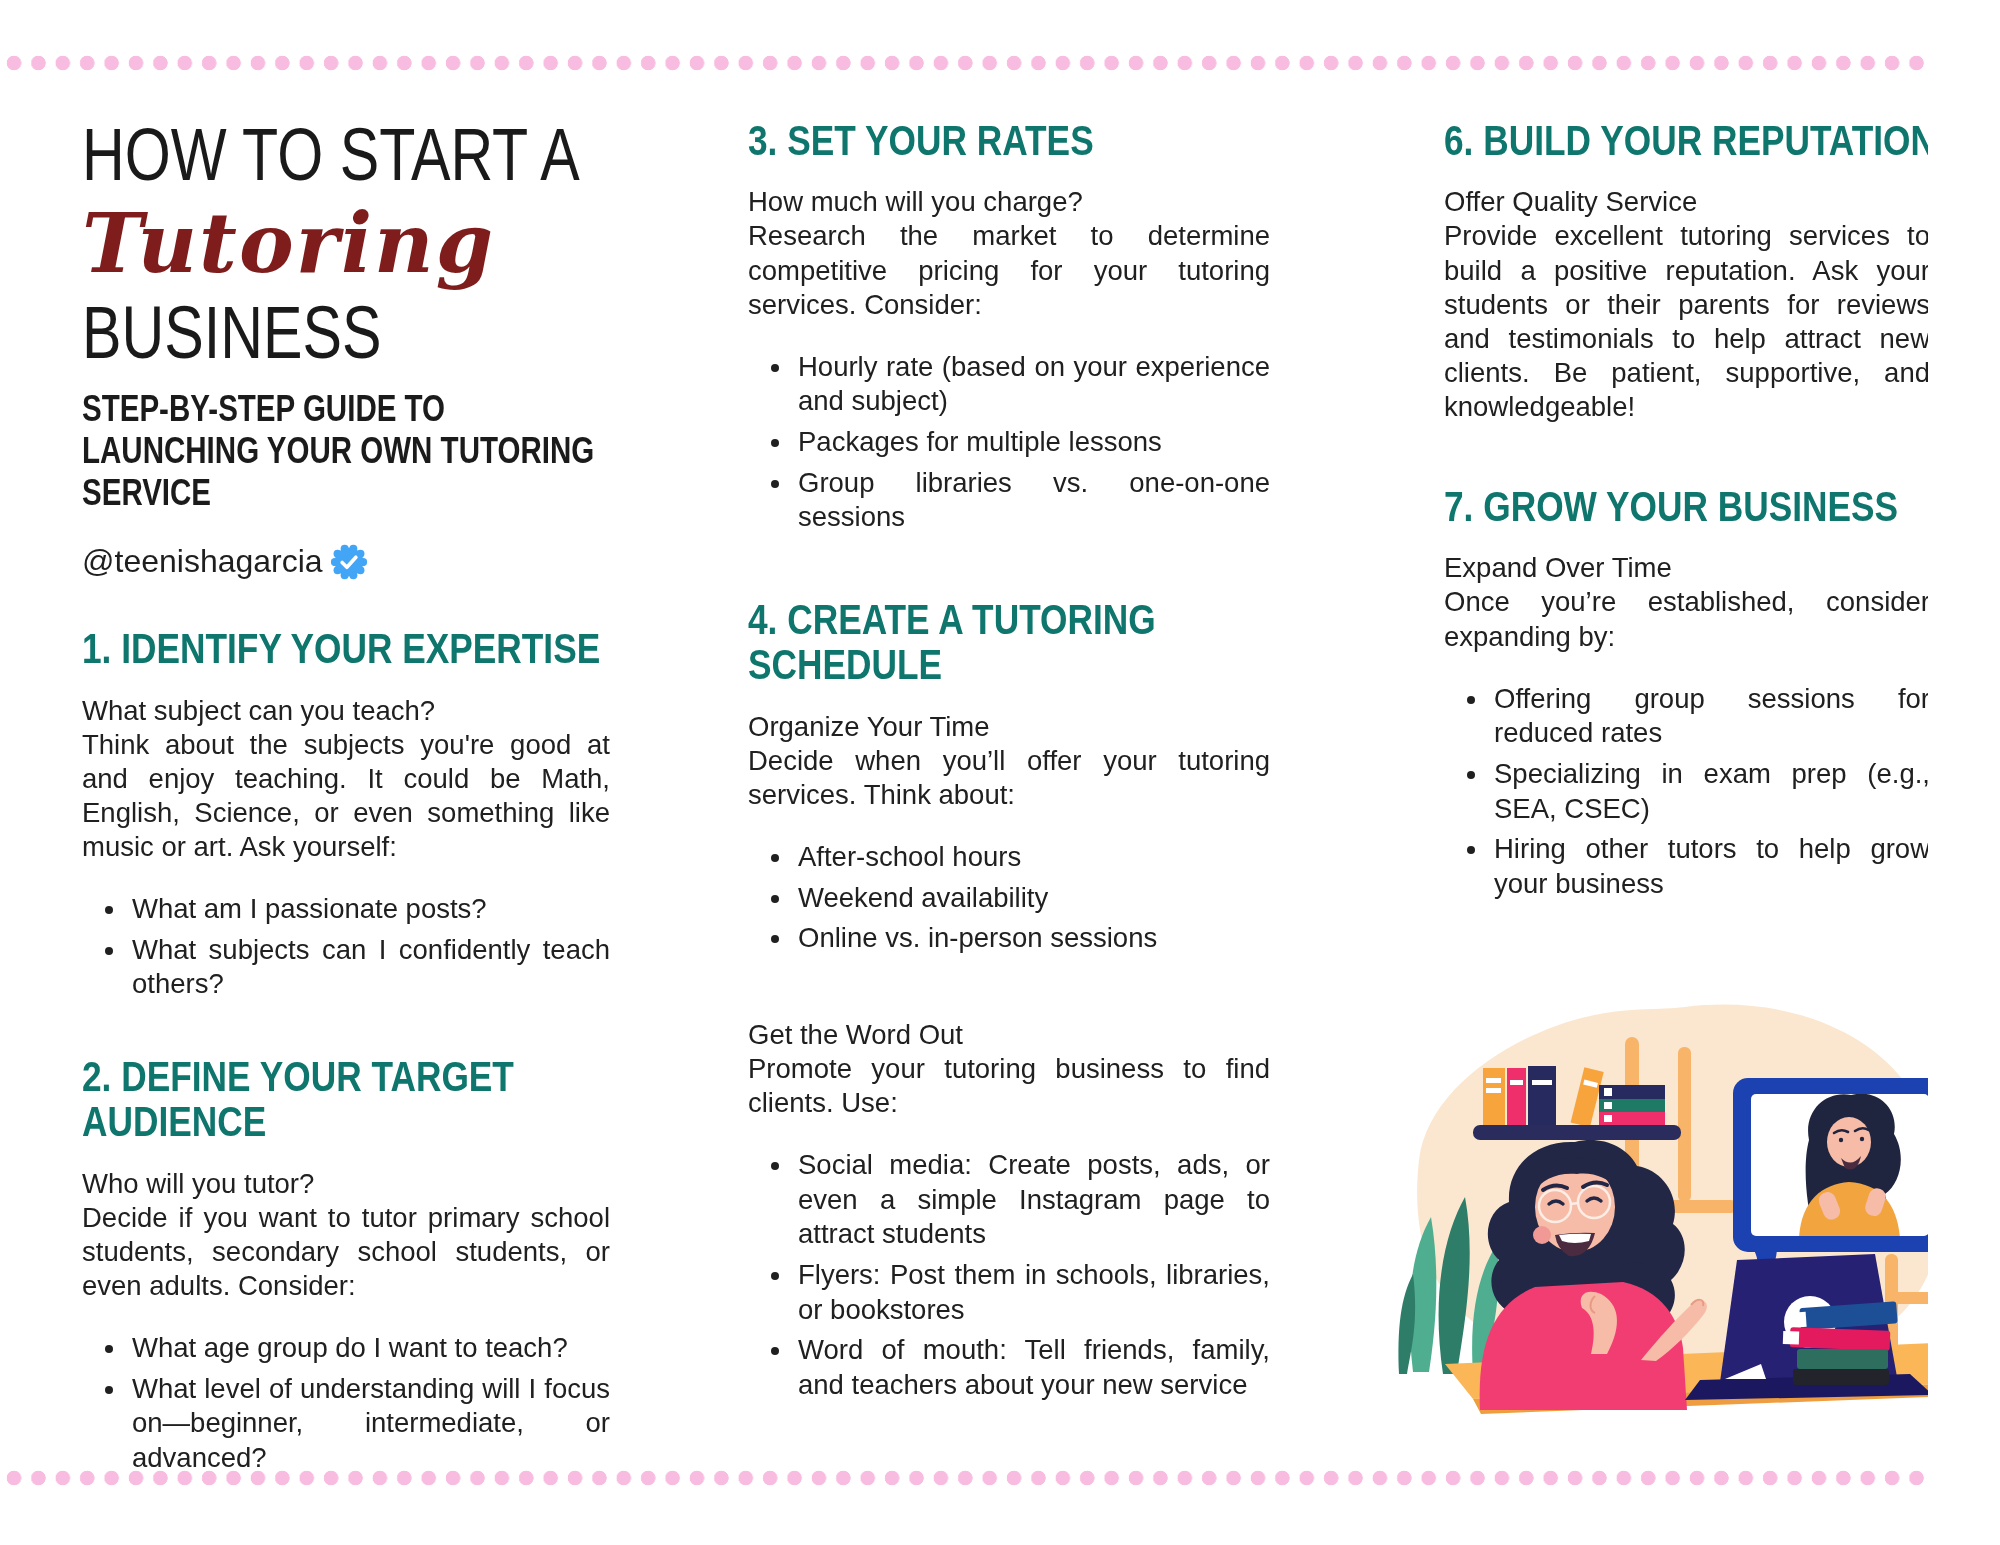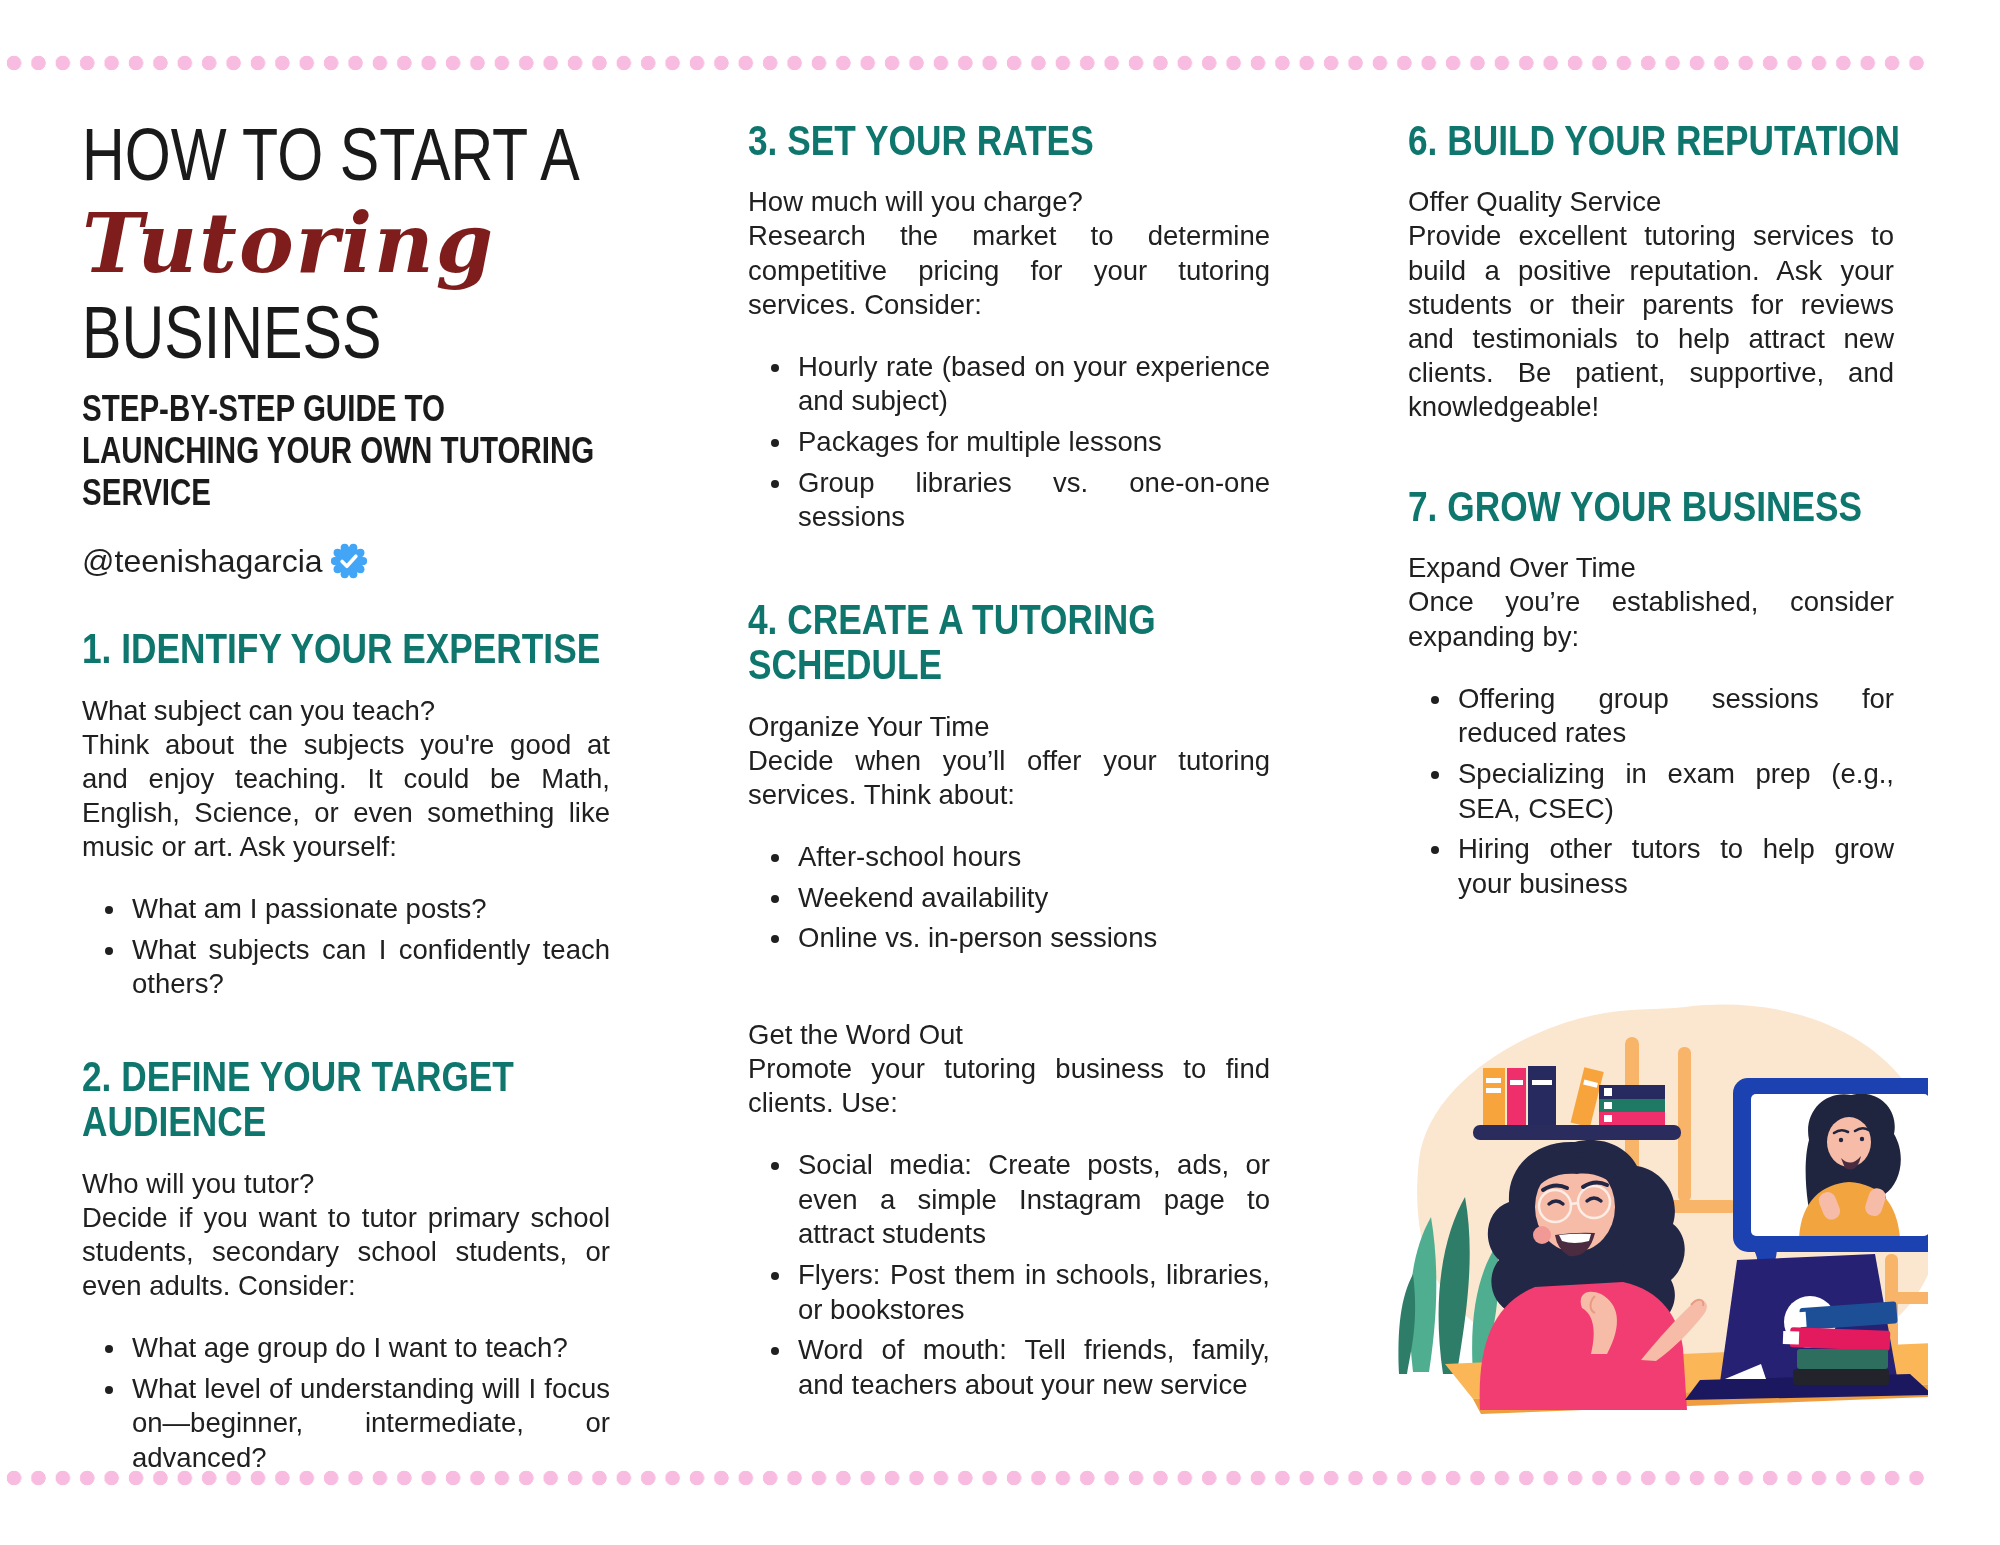--- a/index.html
+++ b/index.html
@@ -7,29 +7,29 @@
         font-family:"Liberation Sans",sans-serif;color:#202020;}
   .dots{position:absolute;left:6px;right:0;height:16px;
         background-image:radial-gradient(circle at 8px 8px,#F8BCE1 7px,rgba(255,255,255,0) 7.6px);
         background-size:24.4px 16px;background-repeat:repeat-x;}
   .dots.top{top:55px;}
   .dots.bottom{top:1470px;}
 
   .col{position:absolute;top:118px;}
   .col1{left:82px;width:528px;}
   .col2{left:748px;width:522px;}
-  .col3{left:1408px;width:486px;}
+  .col3{left:1444px;width:486px;}
   .title-line{font-size:74px;line-height:1.0;color:#1a1a1a;letter-spacing:0px;
               white-space:nowrap;transform:scaleX(0.80);transform-origin:left top;}
   .script{font-family:"DejaVu Serif",serif;font-style:italic;font-weight:700;
           color:#7f1d1d;font-size:82px;line-height:1.0;margin:10px 0 12px 0;letter-spacing:2px;}
   .subtitle-line{font-size:36px;font-weight:800;color:#1b1b1b;line-height:1.16;
                  white-space:nowrap;transform:scaleX(0.82);transform-origin:left top;}
   .subtitle{margin-top:18px;}
-  .handle-row{margin-top:30px;display:flex;align-items:flex-start;gap:8px;font-size:32px;color:#1f1f1f;}
+  .handle-row{margin-top:30px;display:flex;align-items:center;gap:8px;font-size:32px;color:#1f1f1f;}
 
   .section{margin-top:52px;}
   .section.first{margin-top:46px;}
   .col2 .section.first,.col3 .section.first{margin-top:0;}
   .col2 .section{margin-top:62px;}
   .col3 .section{margin-top:60px;}
 
   .sec-h{color:#0f766e;margin:0 0 22px 0;}
   .sec-h .hl{font-size:42px;font-weight:800;line-height:1.08;white-space:nowrap;
              transform:scaleX(0.84);transform-origin:left top;}

